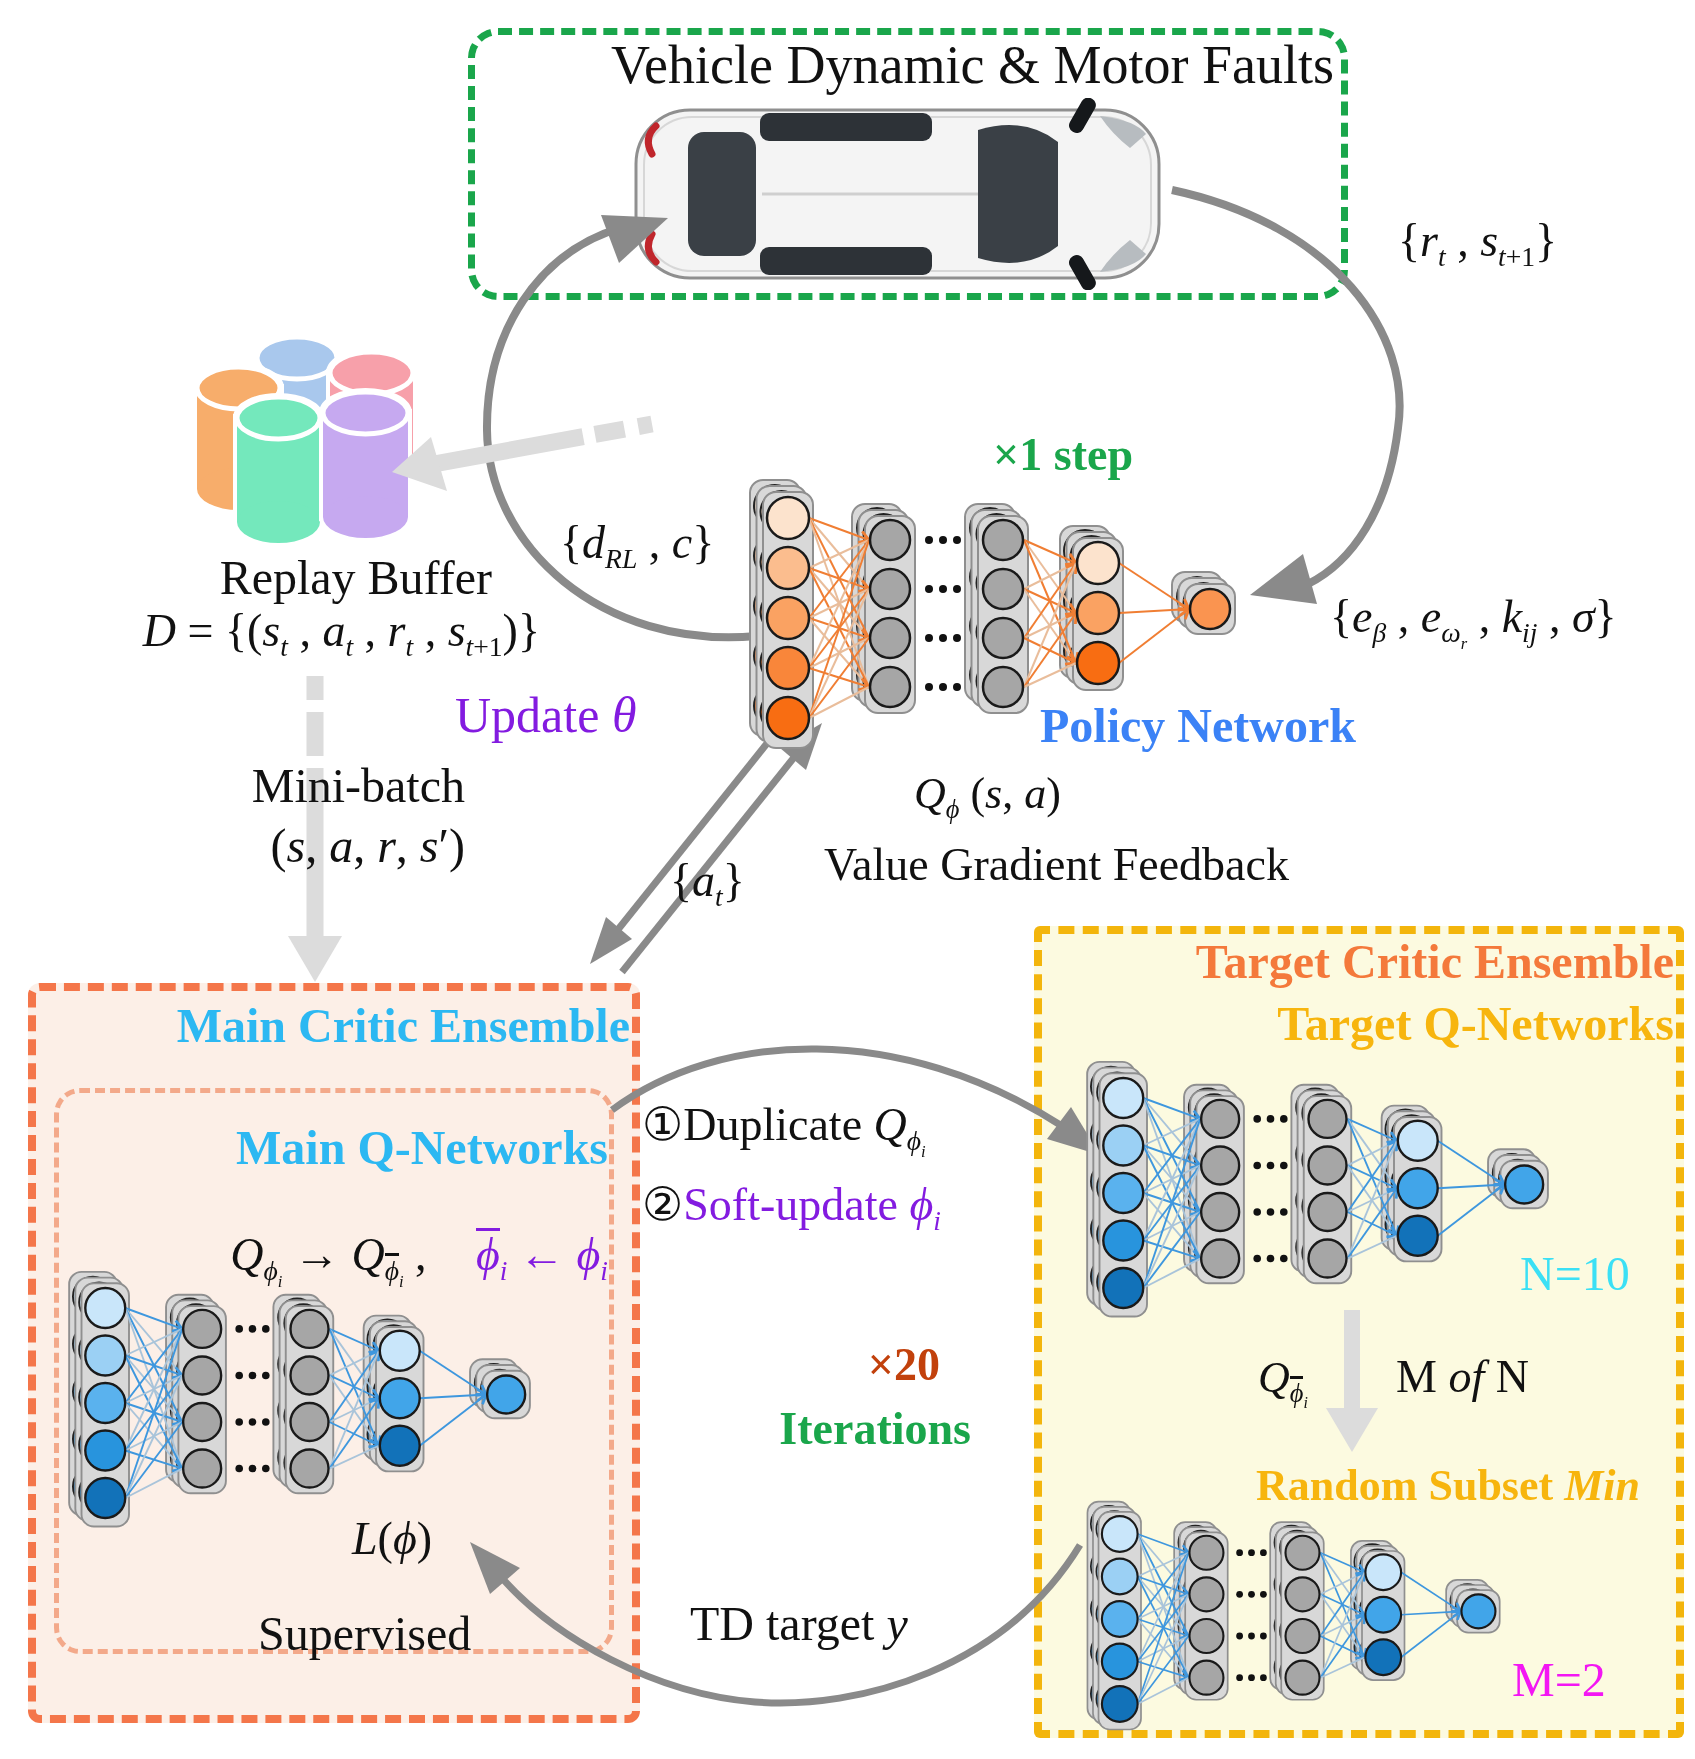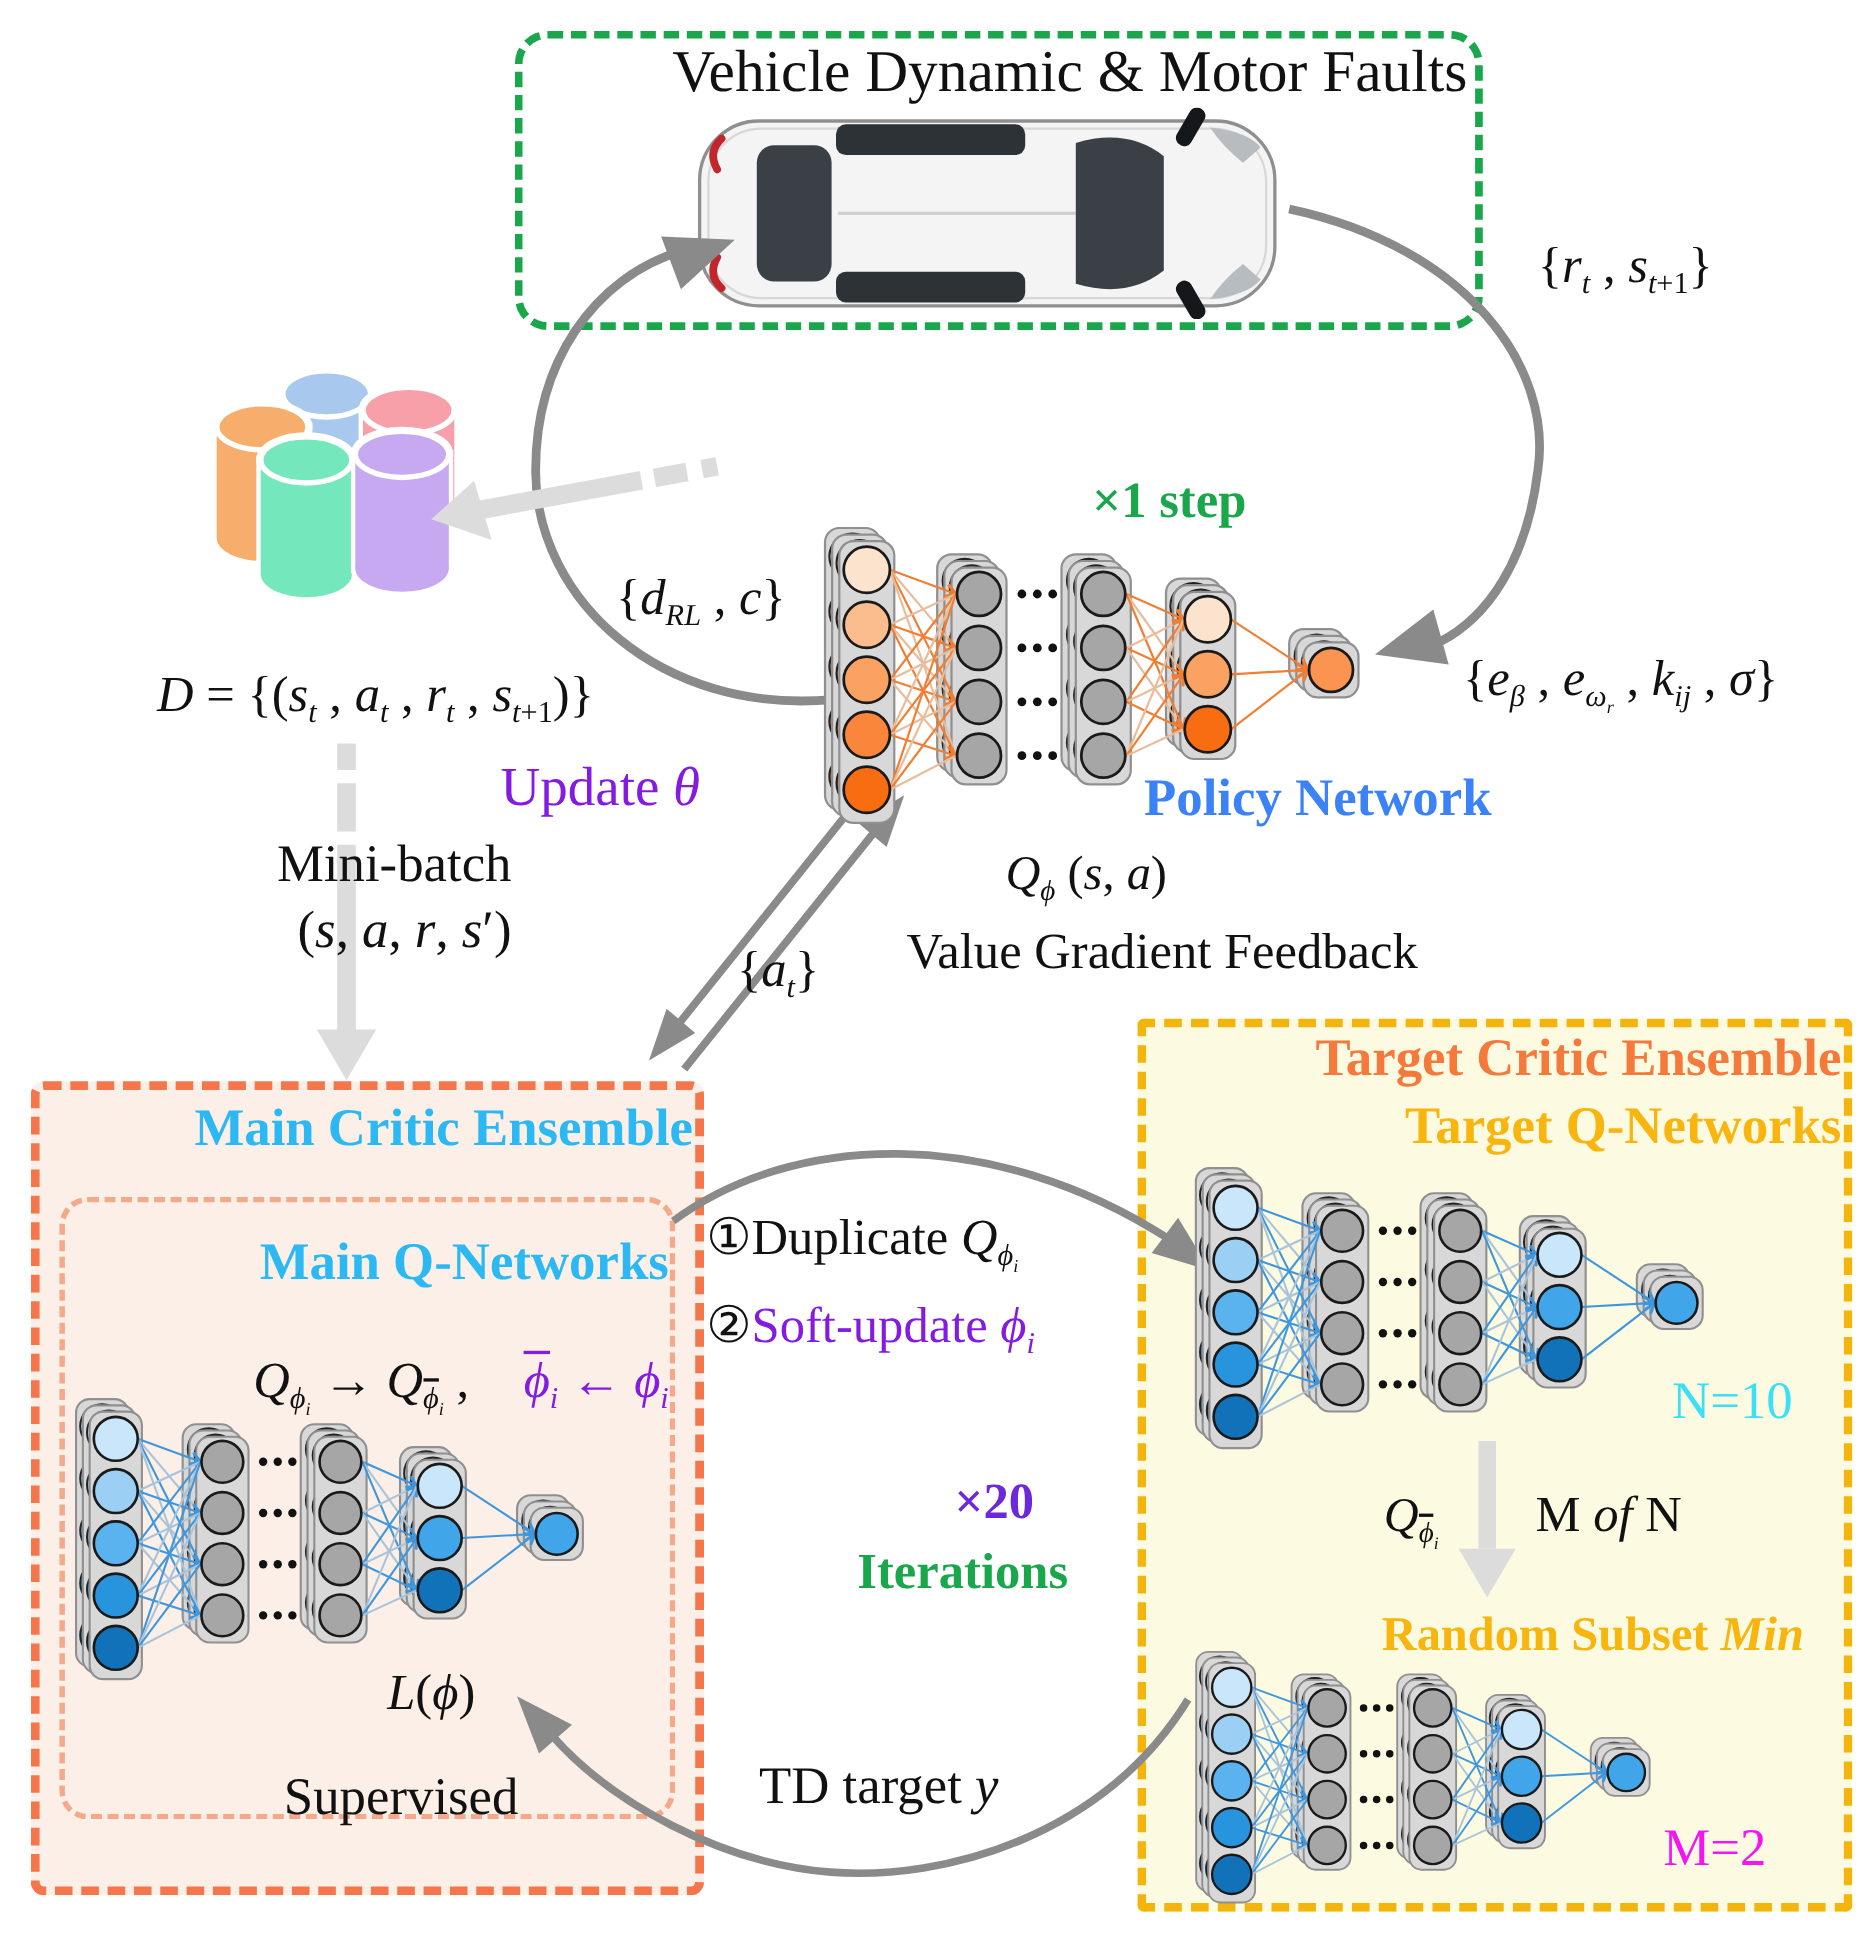--- a/index.html
+++ b/index.html
@@ -156,20 +156,21 @@
 
   <div class="lbl ctr" style="left:468px;top:36px;width:866px;font-size:54px;">Vehicle Dynamic &amp; Motor Faults</div>
   <div class="lbl ctr b" style="left: 733px; top: 430px; width: 400px; font-size: 46px; color: rgb(26, 166, 75);">×1 step</div>
 
   <div class="lbl" style="left:1398px;top:216px;font-size:46px;">{<i>r<sub>t</sub></i> , <i>s</i><sub><i>t</i>+1</sub>}</div>
   <div class="lbl" style="left:1330px;top:592px;font-size:46px;">{<i>e<sub>β</sub></i> , <i>e</i><sub><i>ω<sub>r</sub></i></sub> , <i>k<sub>ij</sub></i> , <i>σ</i>}</div>
   <div class="lbl" style="left:560px;top:518px;font-size:46px;">{<i>d<sub>RL</sub></i> , <i>c</i>}</div>
   <div class="lbl" style="left: 455px; top: 688px; font-size: 50px; color: rgb(131, 27, 224);">Update <i>θ</i></div>
   <div class="lbl b" style="left: 1008px; top: 700px; font-size: 48px; color: #3b82f6; margin-left: 32px;">Policy Network</div>
 
+  <div class="lbl ctr" style="left:108px;top:552px;width:384px;font-size:48px;">Replay Buffer</div>
   <div class="lbl ctr" style="left:60px;top:606px;width:480px;font-size:46px;"><i>D</i> = {(<i>s<sub>t</sub></i> , <i>a<sub>t</sub></i> , <i>r<sub>t</sub></i> , <i>s</i><sub><i>t</i>+1</sub>)}</div>
 
   <div class="lbl ctr" style="left:165px;top:760px;width:300px;font-size:48px;">Mini-batch</div>
   <div class="lbl ctr" style="left:165px;top:820px;width:300px;font-size:48px;">(<i>s</i>, <i>a</i>, <i>r</i>, <i>s</i>′)</div>
 
   <div class="lbl" style="left:670px;top:856px;font-size:46px;">{<i>a<sub>t</sub></i>}</div>
   <div class="lbl" style="left:914px;top:770px;font-size:44px;"><i>Q<sub>ϕ</sub></i> (<i>s</i>, <i>a</i>)</div>
   <div class="lbl" style="left:824px;top:840px;font-size:46px;">Value Gradient Feedback</div>
 
   <div class="lbl ctr b" style="left: 40px; top: 1000px; width: 590px; font-size: 48px; color: rgb(44, 184, 242);">Main Critic Ensemble</div>
@@ -186,21 +187,21 @@
   <div class="lbl" style="left: 1520px; top: 1248px; font-size: 48px; color: rgb(59, 224, 245);">N=10</div>
   <div class="lbl" style="left:1258px;top:1354px;font-size:44px;"><i>Q</i><sub><span class="ov">ϕ</span><i><sub>i</sub></i></sub></div>
   <div class="lbl" style="left:1396px;top:1352px;font-size:46px;">M <i>of</i> N</div>
   <div class="lbl ctr b" style="left: 1080px; top: 1462px; width: 560px; font-size: 44px; color: rgb(247, 181, 14);">Random Subset <b><i>Min</i></b></div>
   <div class="lbl" style="left: 1512px; top: 1654px; font-size: 48px; color: rgb(243, 22, 243);">M=2</div>
 
   <div class="lbl" style="left:642px;top:1100px;font-size:46px;">①Duplicate <i>Q</i><sub><i>ϕ<sub>i</sub></i></sub></div>
   <div class="lbl" style="left:642px;top:1180px;font-size:46px;">
     <span>②</span><span style="color: rgb(131, 27, 224);">Soft-update <i>ϕ<sub>i</sub></i></span>
   </div>
-  <div class="lbl ctr b" style="left: 740px; top: 1340px; width: 200px; font-size: 46px; color: #6d28d9;">×20</div>
+  <div class="lbl ctr b" style="left: 740px; top: 1340px; width: 200px; font-size: 46px; color: #c2410c;">×20</div>
   <div class="lbl ctr b" style="left: 671px; top: 1404px; width: 300px; font-size: 46px; color: rgb(26, 166, 75);">Iterations</div>
   <div class="lbl" style="left:690px;top:1598px;font-size:48px;">TD target <i>y</i></div>
 
 <svg viewBox="0 0 500 280" width="500" height="280" class="layer" style="left: 753px; top: 478px; z-index: 5; overflow: visible;">
       <defs>
         <marker id="m-policy-network" viewBox="0 0 12 12" refX="10" refY="6" markerWidth="7" markerHeight="7" orient="auto">
           <path d="M2,1 L10,6 L2,11" fill="none" stroke="#f07e33" stroke-width="2.4"></path>
         </marker>
       </defs>
       <rect x="-3" y="2" width="50" height="256" rx="13" fill="#d8d8d8" stroke="#8f8f8f" stroke-width="2"></rect>

